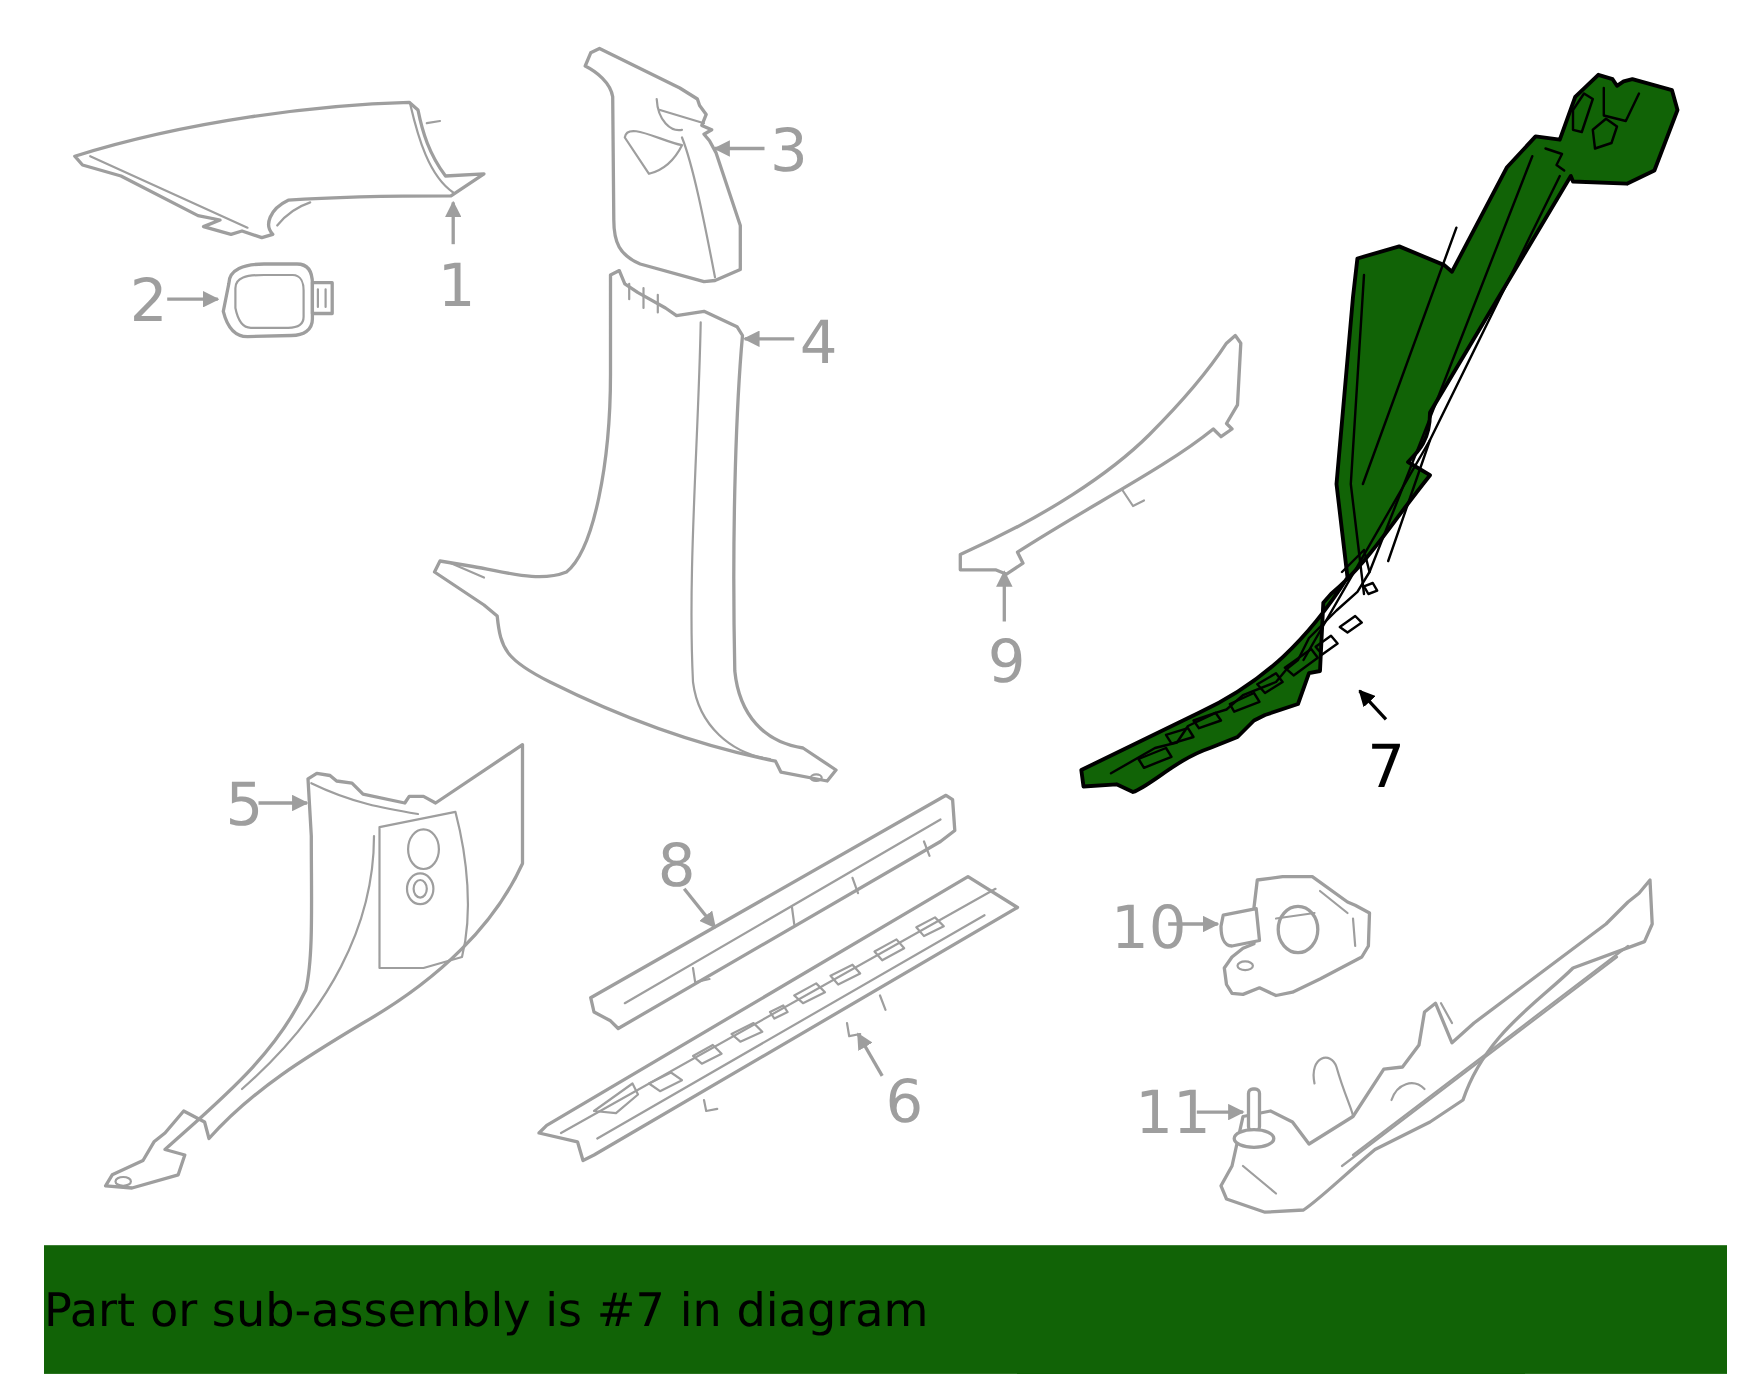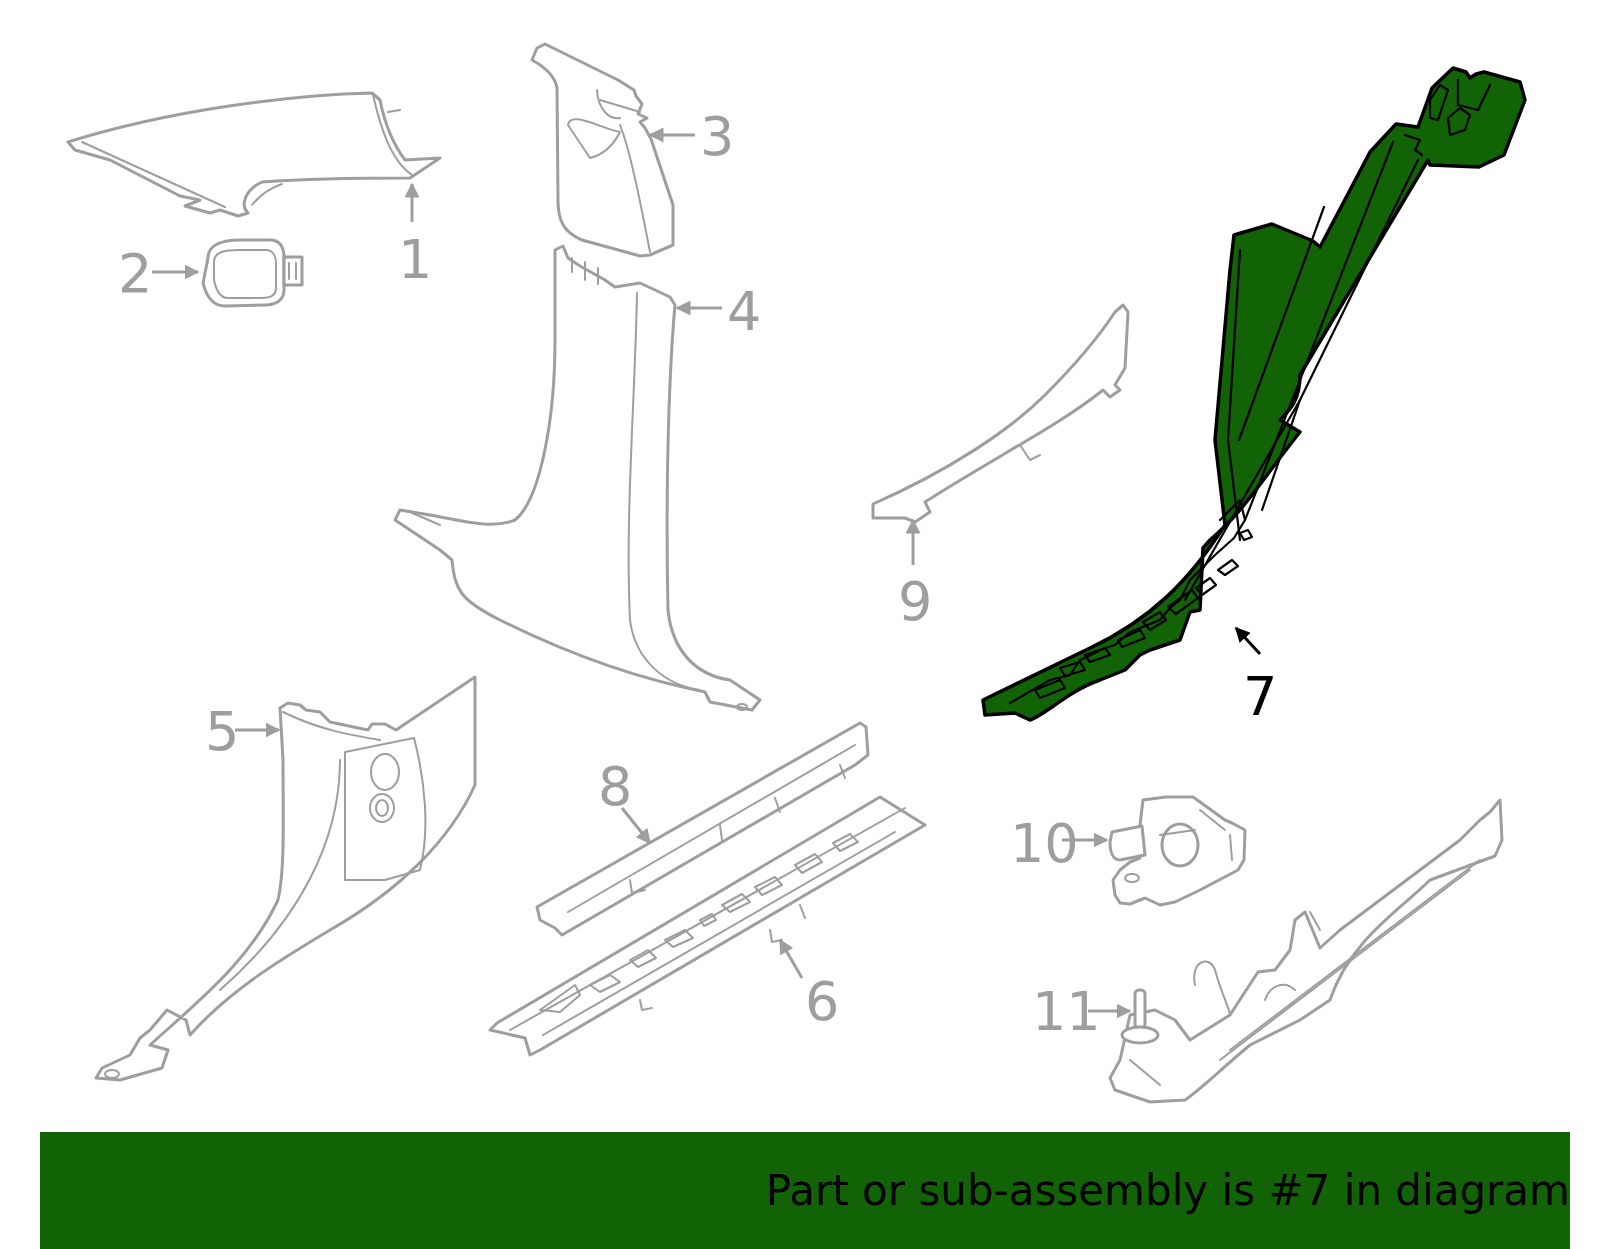--- a/index.html
+++ b/index.html
@@ -7,21 +7,21 @@
   #diagram { position: absolute; left: 0; top: 0; width: 1600px; height: 1130px; }
   .part { fill: #ffffff; stroke: #9e9e9e; stroke-width: 3; stroke-linejoin: round; stroke-linecap: round; }
   .detail { fill: none; stroke: #9e9e9e; stroke-width: 2; stroke-linejoin: round; stroke-linecap: round; }
   .hl { fill: #116306; stroke: #000000; stroke-width: 3.5; stroke-linejoin: round; }
   .hl-detail { fill: none; stroke: #000000; stroke-width: 2.2; stroke-linejoin: round; stroke-linecap: round; }
   .leader { stroke: #9e9e9e; stroke-width: 3; }
   .leader-hl { stroke: #000000; stroke-width: 3; }
   .num { font-family: "DejaVu Sans", sans-serif; font-size: 54px; fill: #9e9e9e; }
   .num-hl { fill: #000000; }
   .banner { position: absolute; left: 40px; top: 1132px; width: 1530px; height: 117px; background: #116306;
-            display: flex; flex-direction: column; align-items: flex-end; justify-content: center; }
+            display: flex; flex-direction: column; align-items: flex-start; justify-content: center; }
   .banner-line { font-family: "DejaVu Sans", sans-serif; font-size: 42px; line-height: 50px; color: #000000; white-space: nowrap; }
 </style>
 </head>
 <body>
 
 <svg id="diagram" viewBox="0 0 1600 1130" xmlns="http://www.w3.org/2000/svg">
   <defs>
     <marker id="arrG" viewBox="0 0 10 10" refX="9" refY="5" markerWidth="5" markerHeight="5" orient="auto">
       <path d="M0,0 L10,5 L0,10 z" fill="#9e9e9e"></path>
     </marker>

